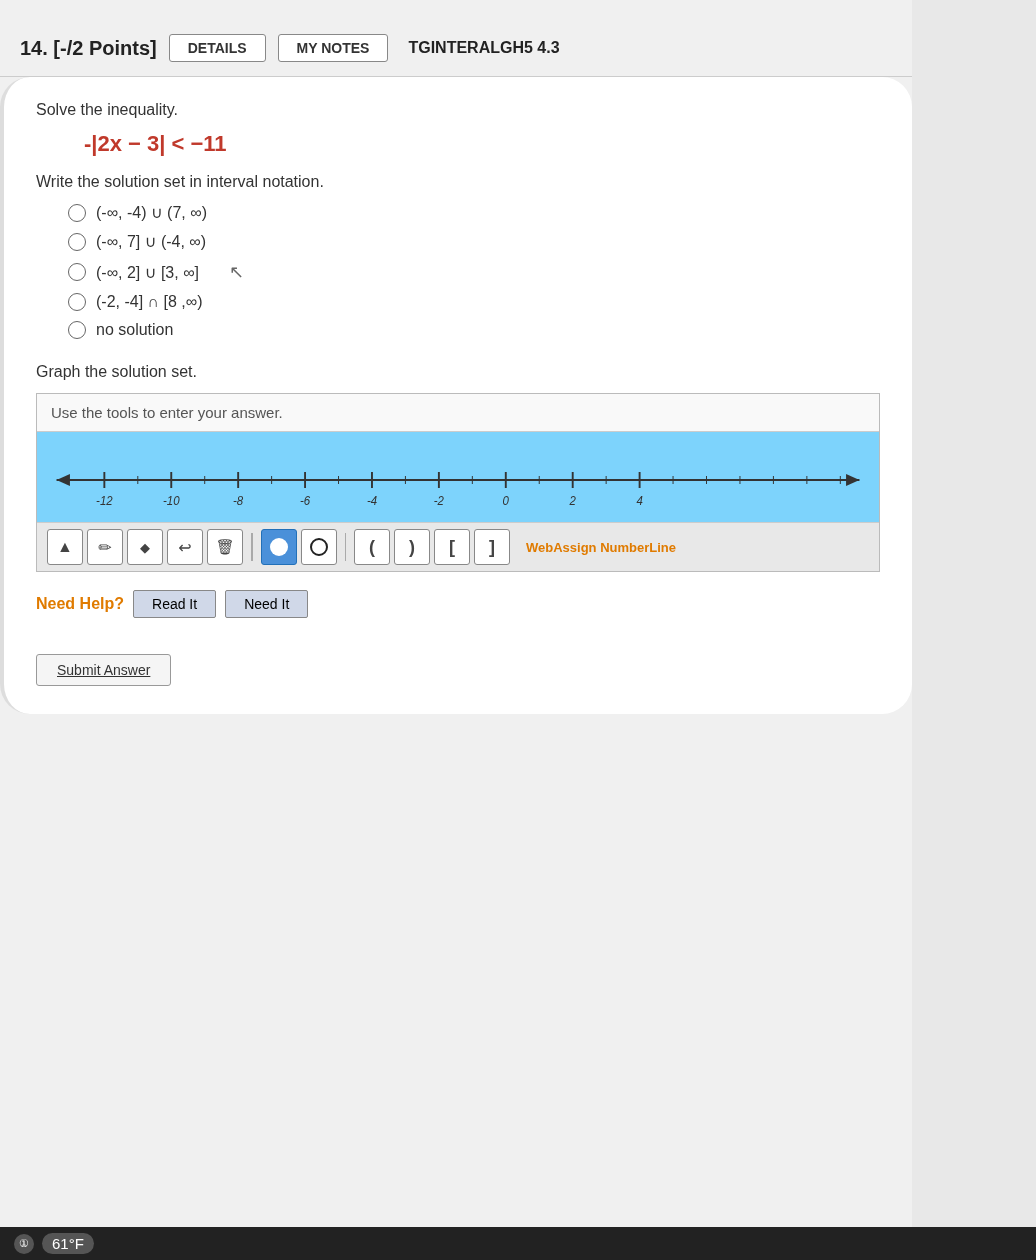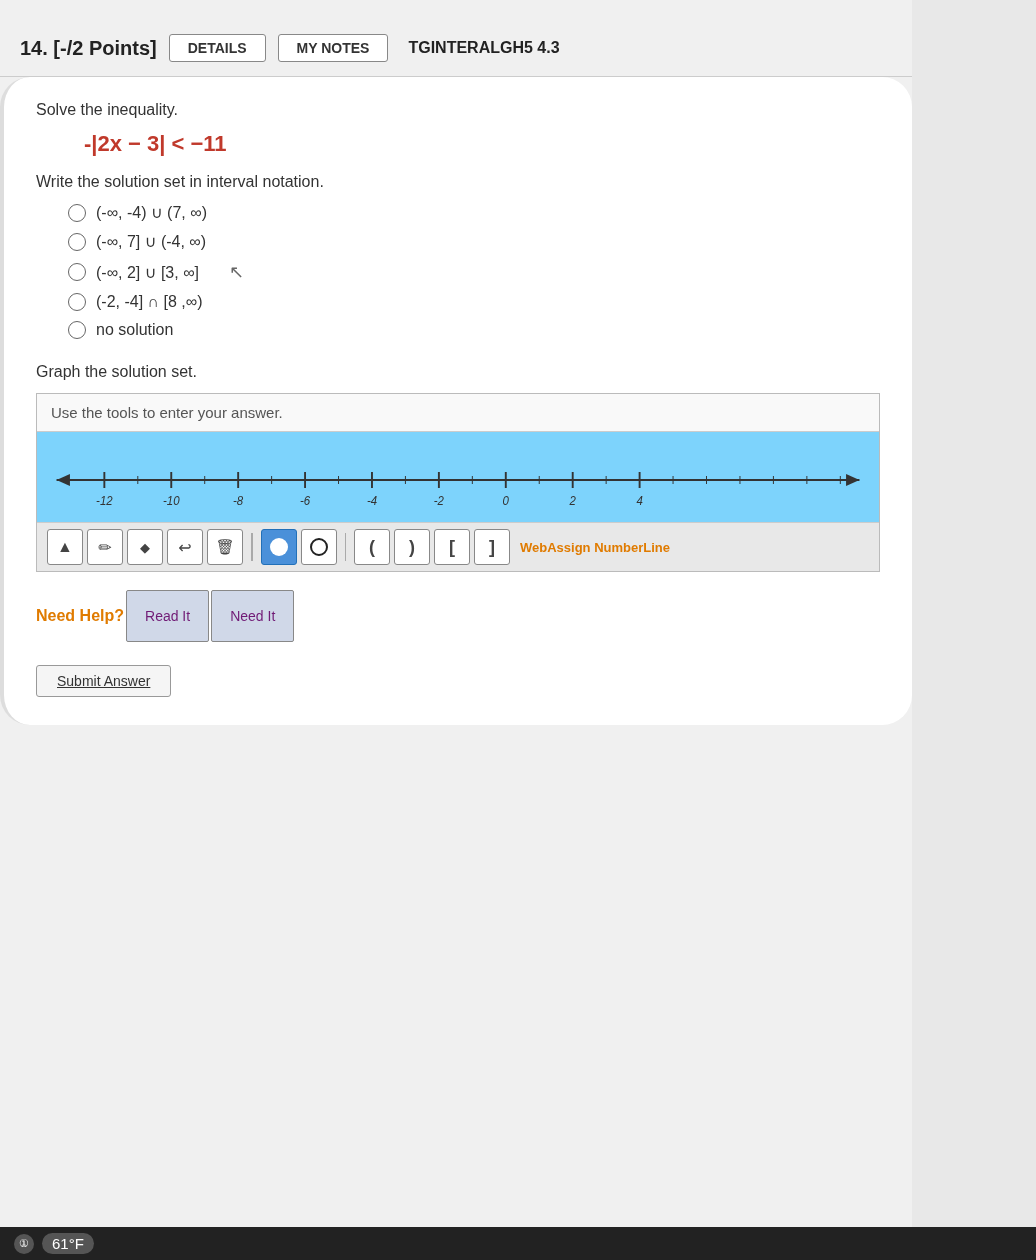--- a/index.html
+++ b/index.html
@@ -161,43 +161,43 @@
     }
     .tool-btn-filled-circle {
       width: 18px;
       height: 18px;
       border-radius: 50%;
       background: #222;
     }
     .webassign-label {
       font-size: 13px;
       color: #555;
-      margin-left: 6px;
+      margin-left: 12px;
     }
     .webassign-label span { color: #e07b00; font-weight: bold; }
     .need-help-row {
       display: flex;
       align-items: center;
-      gap: 2px;
+      gap: 9px;
       margin-top: 18px;
-      margin-bottom: 19px;
+      margin-bottom: 32px;
     }
     .need-help-text {
       font-size: 16px;
       color: #e07b00;
       font-weight: bold;
     }
     .btn-read-it, .btn-watch-it {
       border: 1.5px solid #888;
       background: #d0d8e8;
-      padding: 17px 18px;
+      padding: 5px 18px;
       font-size: 14px;
       cursor: pointer;
       border-radius: 2px;
-      color: #701a75;
+      color: #000000;
     }
     .btn-submit {
       border: 1.5px solid #999;
       background: #f5f5f5;
       padding: 7px 20px;
       font-size: 14px;
       cursor: pointer;
       border-radius: 3px;
       color: #333;
       margin-top: 4px;

